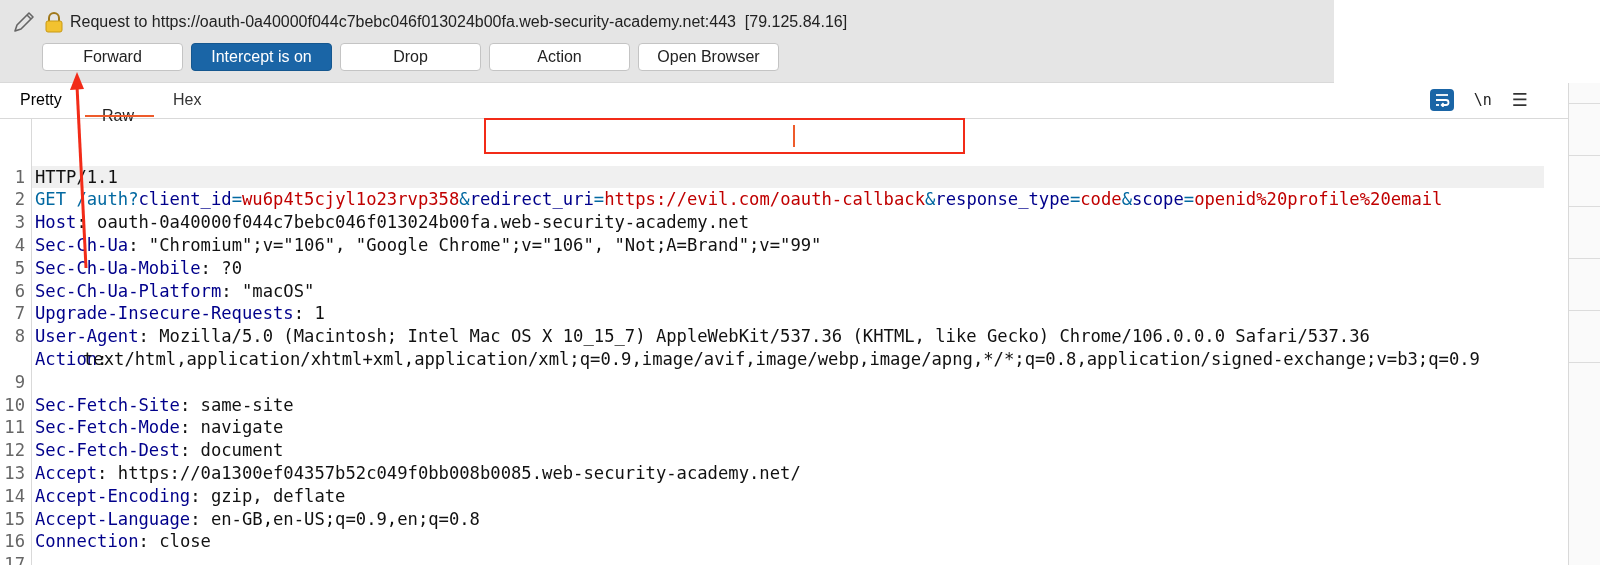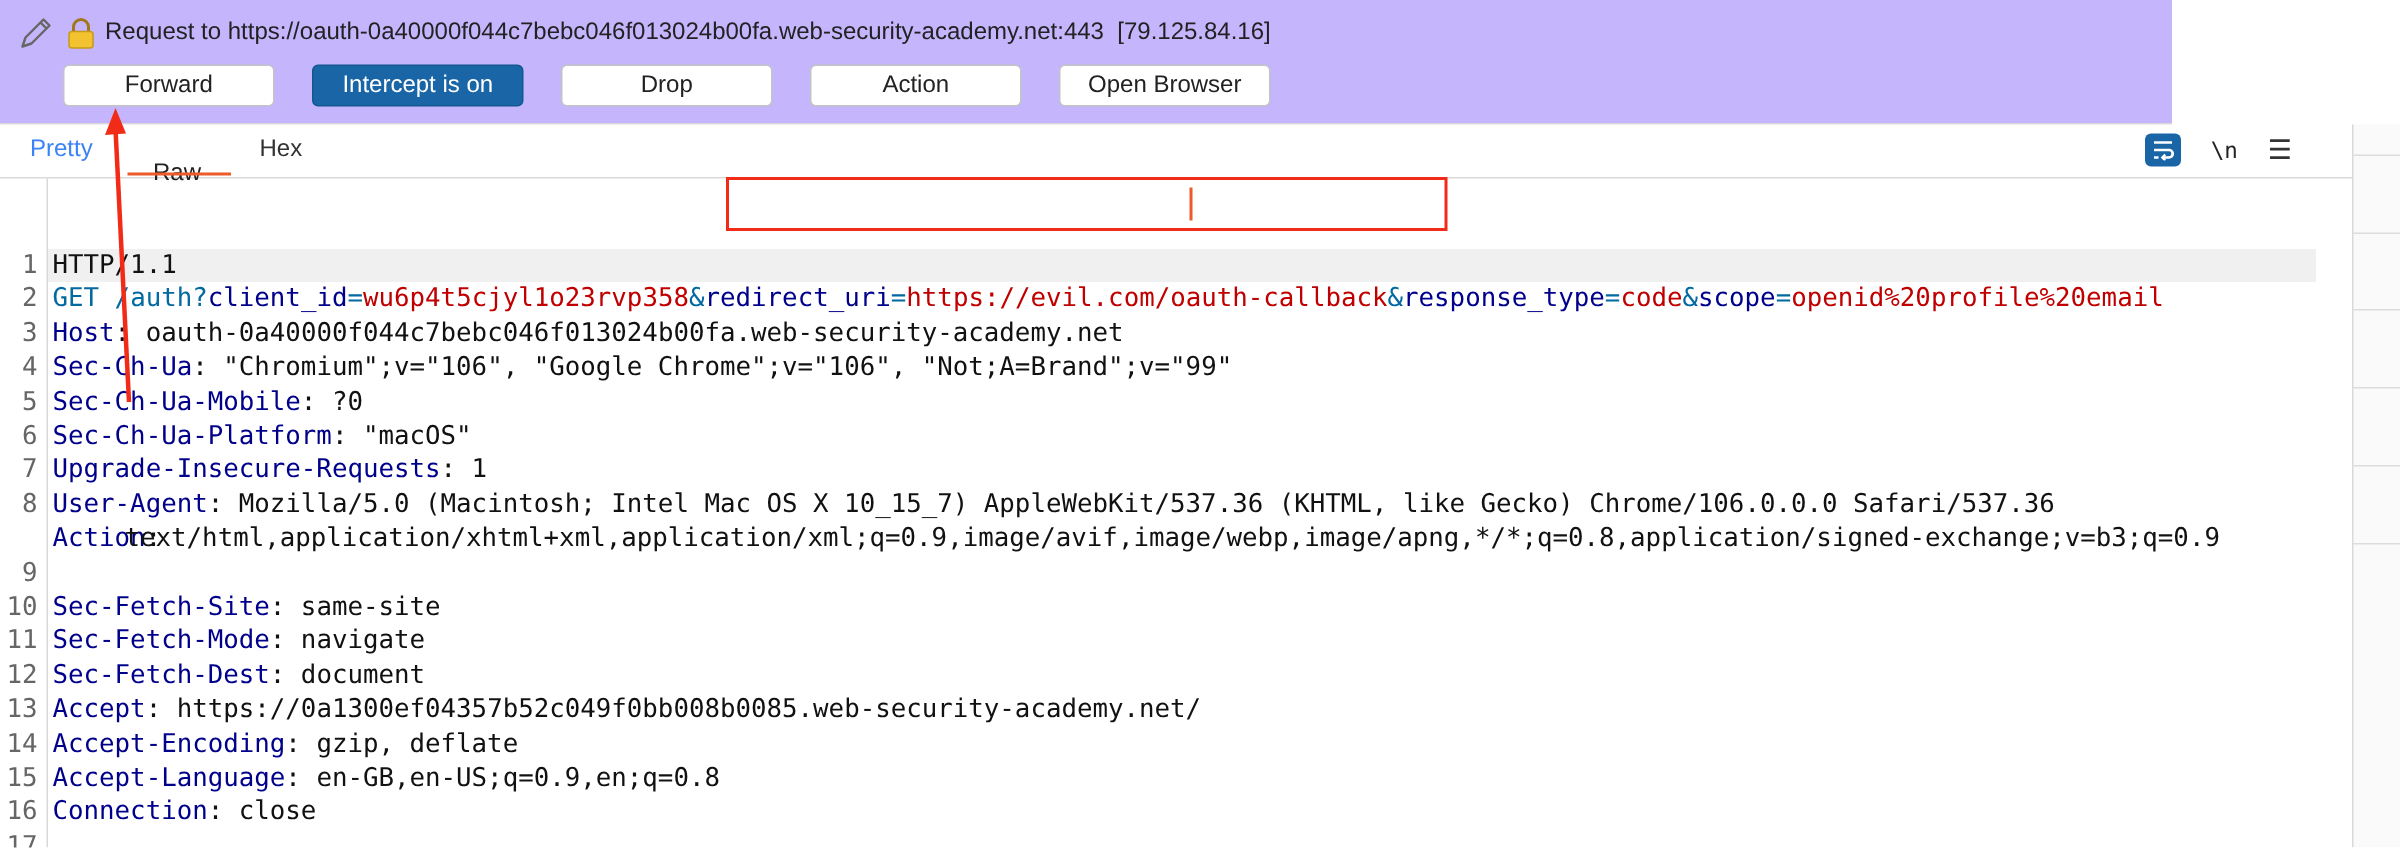--- a/index.html
+++ b/index.html
@@ -1,34 +1,34 @@
 <!DOCTYPE html>
 <html><head>
 <meta charset="utf-8">
 <style>
   html, body { margin:0; padding:0; }
   body {
     width:1600px; height:565px; overflow:hidden; background:#ffffff;
     font-family:"Liberation Sans", sans-serif; position:relative;
   }
-  .topbar { position:absolute; left:0; top:0; width:1448px; height:82px; background:#c4b5fd; border-bottom:1px solid #d9d9d9; }
+  .topbar { position:absolute; left:0; top:0; width:1334px; height:82px; background:#e5e5e5; border-bottom:1px solid #d9d9d9; }
   .title-row { position:absolute; left:10px; top:8px; height:28px; display:flex; align-items:center; gap:6px; }
   .title-row .pencil { width:28px; height:28px; }
   .title-row .lock { width:20px; height:22px; }
   .title-text { font-size:16px; color:#222; white-space:pre; }
-  .btn-row { position:absolute; left:7px; top:43px; display:flex; gap:25px;padding-left:35px; }
+  .btn-row { position:absolute; left:7px; top:43px; display:flex; gap:8px;padding-left:35px; }
   .btn {
     box-sizing:border-box; width:141px; height:28px; border:1px solid #c4c4c4; border-radius:4px;
     background:#fff; font-size:16px; color:#222; display:flex; align-items:center; justify-content:center;
     font-family:"Liberation Sans", sans-serif; cursor:pointer;
   }
   .btn.active { background:#1a65a6; border-color:#15578f; color:#fff; }
   .tabs-bar { position:absolute; left:0; top:83px; width:1568px; height:35px; border-bottom:1px solid #d9d9d9; background:#fff; }
   .tab { position:absolute; top:8px; font-size:16px; height:24px; cursor:pointer; }
-  .tab.disabled { color:#3b82f6; }
+  .tab.disabled { color:#000000; }
   .tab.selected { color:#222; }
   .tab-underline { position:absolute; left:85px; top:32px; width:69px; height:2px; background:#ee5b2b; }
   .toolicons { position:absolute; right:40px; top:6px; display:flex; align-items:center; gap:20px; }
   .wrap-icon { width:24px; height:22px; background:#1a65a6; border-radius:4px; display:flex; align-items:center; justify-content:center; }
   .nl-icon { font-size:15px; color:#222; font-family:"DejaVu Sans Mono", monospace; }
   .menu-icon { font-size:18px; color:#333; }
   .right-strip { position:absolute; left:1568px; top:83px; width:32px; height:482px; background:#fafafa; border-left:1px solid #d9d9d9; }
   .right-strip .tick { position:absolute; left:0; width:32px; height:1px; background:#dcdcdc; }
   .editor { position:absolute; left:0; top:119px; width:1568px; height:446px; }
   .gutter { position:absolute; left:0; top:0; width:31px; height:446px; border-right:1px solid #d9d9d9; }

